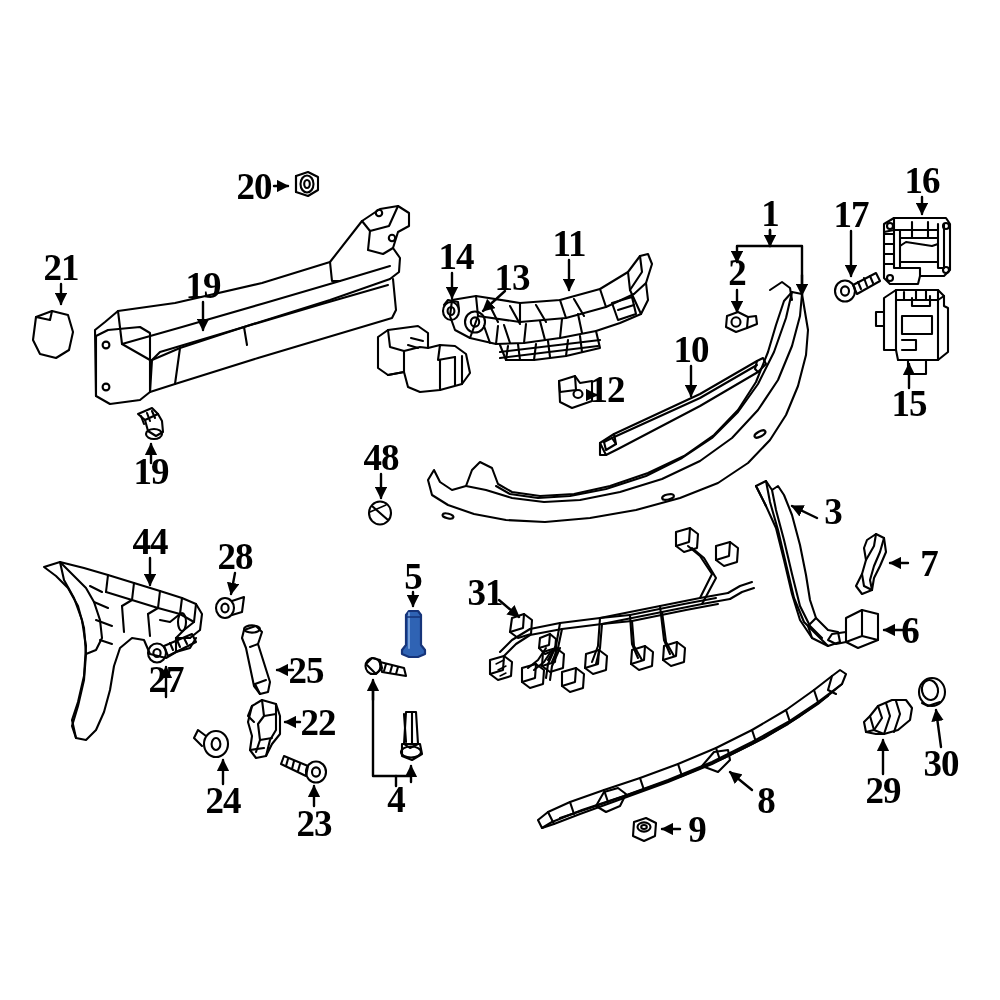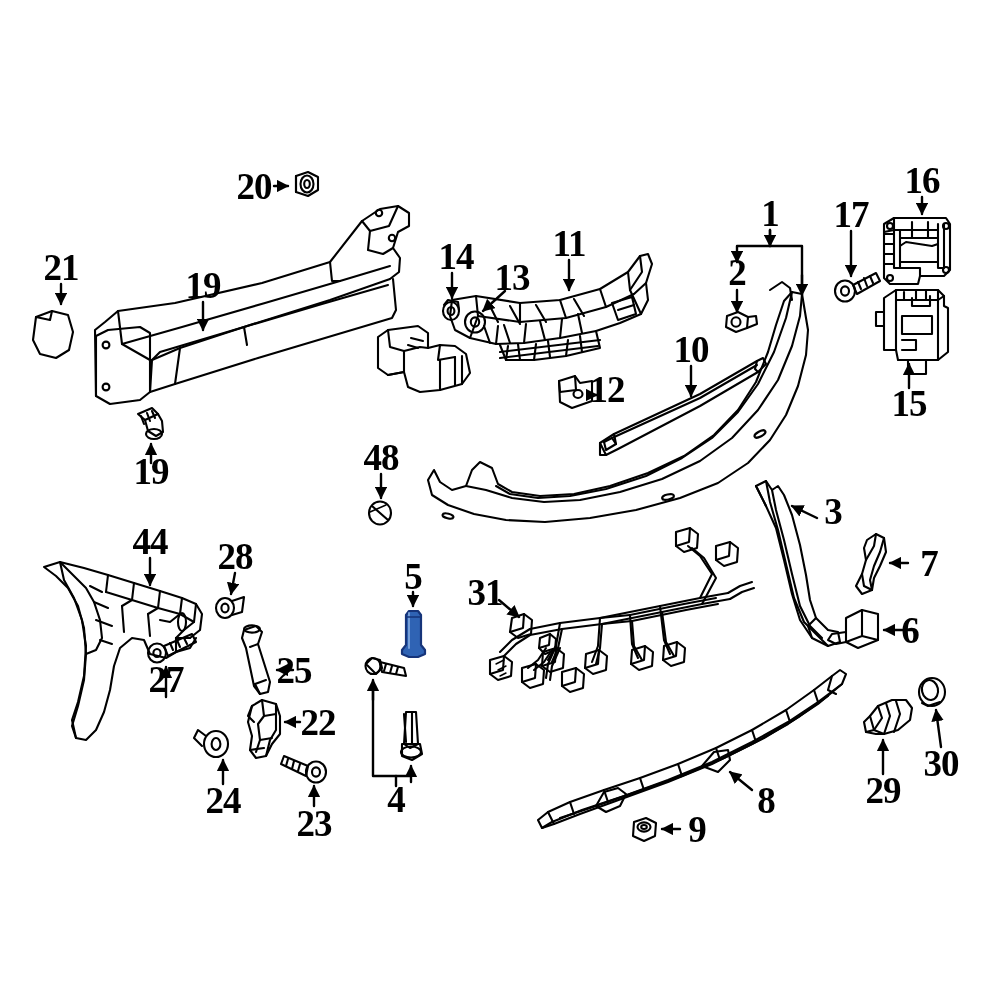--- a/index.html
+++ b/index.html
@@ -462,21 +462,21 @@
   <div class="lbl" style="left:909px;top:403px">15</div>
   <div class="lbl" style="left:922px;top:180px">16</div>
   <div class="lbl" style="left:851px;top:214px">17</div>
   <div class="lbl" style="left:203px;top:285px">19</div>
   <div class="lbl" style="left:151px;top:471px">19</div>
   <div class="lbl" style="left:254px;top:186px">20</div>
   <div class="lbl" style="left:61px;top:267px">21</div>
   <div class="lbl" style="left:318px;top:722px">22</div>
   <div class="lbl" style="left:314px;top:823px">23</div>
   <div class="lbl" style="left:223px;top:800px">24</div>
-  <div class="lbl" style="left:294px;top:670px">25</div>
+  <div class="lbl" style="left:306px;top:670px">25</div>
   <div class="lbl" style="left:150px;top:541px">44</div>
   <div class="lbl" style="left:166px;top:679px">27</div>
   <div class="lbl" style="left:235px;top:556px">28</div>
   <div class="lbl" style="left:883px;top:790px">29</div>
   <div class="lbl" style="left:941px;top:763px">30</div>
   <div class="lbl" style="left:485px;top:592px">31</div>
   <div class="lbl" style="left:381px;top:457px">48</div>
 
 </div>
 

